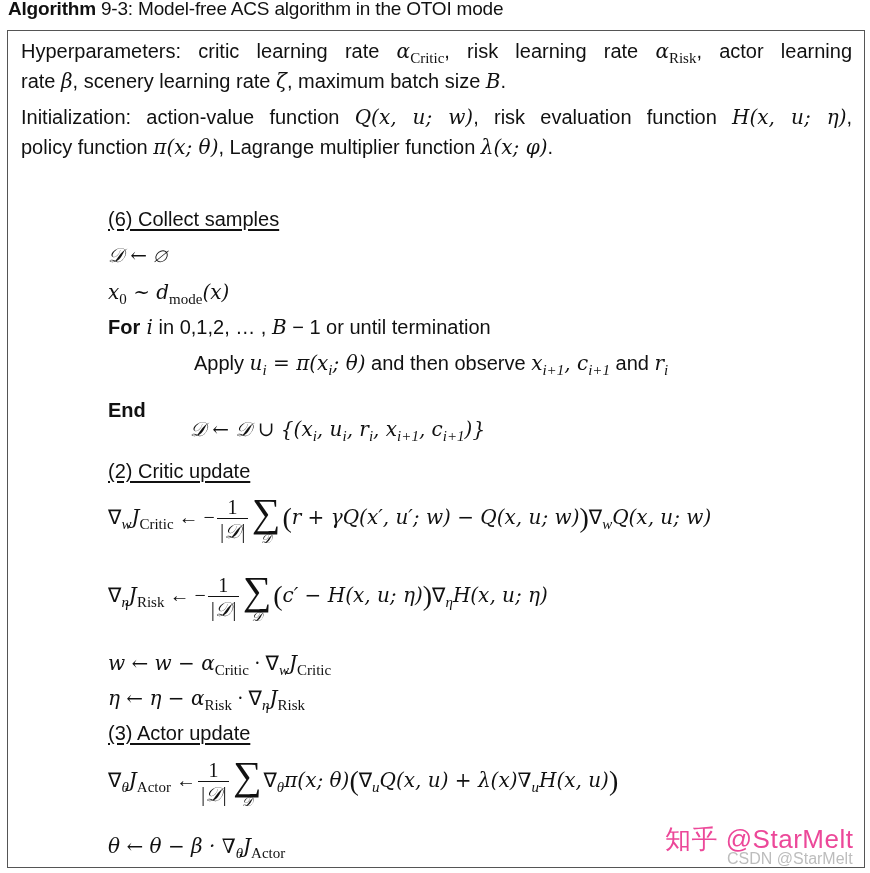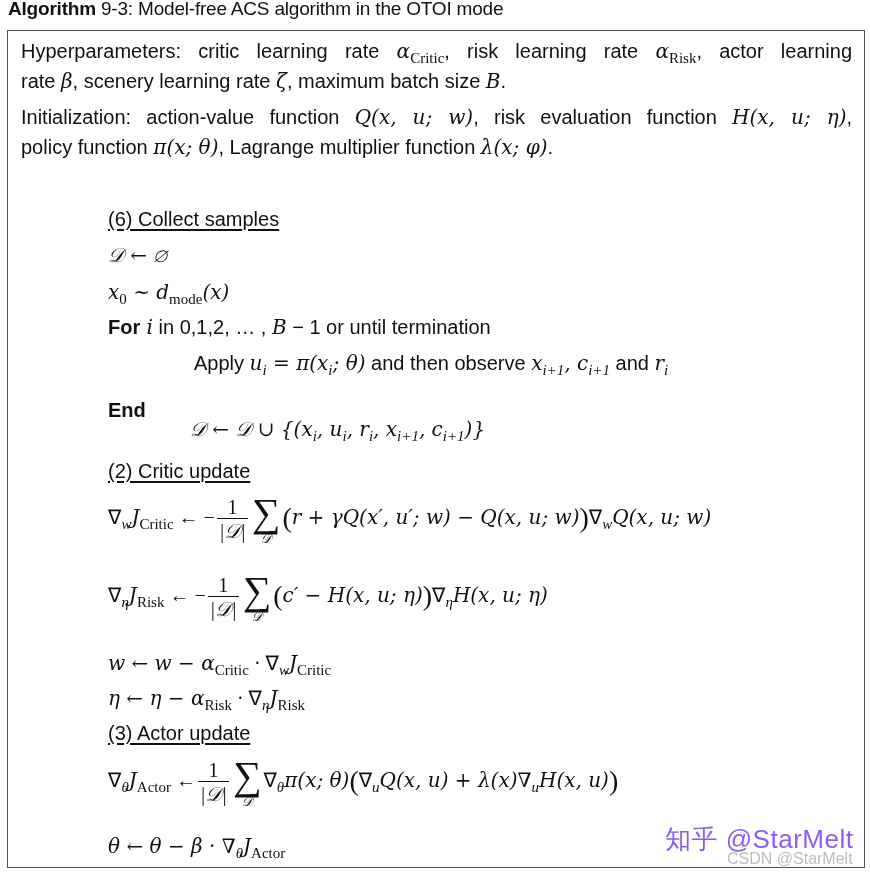--- a/index.html
+++ b/index.html
@@ -17,21 +17,21 @@
   .subi { font-family:"Liberation Serif", serif; font-style:italic; font-size:15px; vertical-align:-5px; }
   .u { text-decoration:underline; text-underline-offset:3px; }
   .justify { text-align:justify; text-align-last:justify; width:831px; }
   .frac { display:inline-block; vertical-align:middle; text-align:center; margin:0 2px; }
   .frac .num { display:block; font-family:"Liberation Serif", serif; font-size:20px; line-height:22px; }
   .frac .den { display:block; border-top:1.5px solid #111; font-family:"Liberation Serif", serif; font-style:italic; font-size:20px; line-height:24px; padding:0 2px; }
   .sum { display:inline-block; vertical-align:middle; text-align:center; position:relative; margin:0 2px; }
   .sum .sig { display:block; font-family:"Liberation Serif", serif; font-size:40px; line-height:40px; }
   .sum .under { display:block; font-family:"Liberation Serif", serif; font-style:italic; font-size:13px; line-height:12px; }
   .big { font-family:"Liberation Serif", serif; font-size:28px; vertical-align:-3px; }
-  .wm1 { position:absolute; left:665px; top:822px; font-size:26px; color:#8b5cf6; letter-spacing:0.5px; white-space:nowrap; }
+  .wm1 { position:absolute; left:665px; top:822px; font-size:26px; color:#ec4899; letter-spacing:0.5px; white-space:nowrap; }
   .wm2 { position:absolute; left:727px; top:850px; font-size:16px; color:#bdbdbd; white-space:nowrap; }
 </style>
 </head>
 <body>
 
 <div class="title"><b>Algorithm</b><span> 9-3: Model-free ACS algorithm in the OTOI mode</span></div>
 
 <div class="box">
 
   <div class="line justify" style="left:13px; top:8px;">

